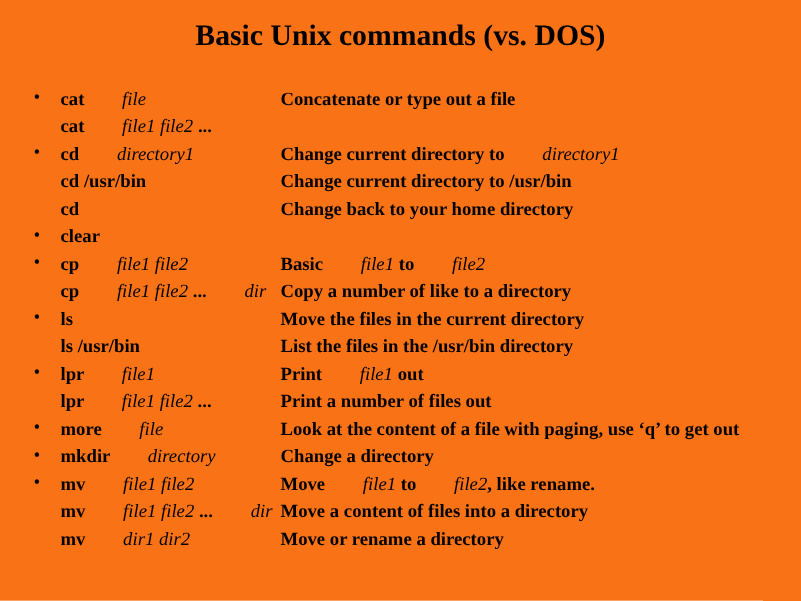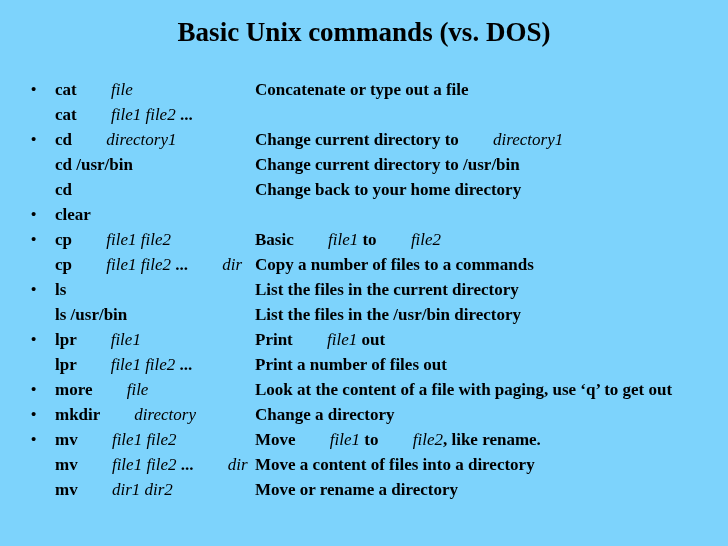--- a/index.html
+++ b/index.html
@@ -1,18 +1,18 @@
 <!DOCTYPE html>
 <html><head>
 <meta charset="utf-8">
 <style>
   * { margin: 0; padding: 0; box-sizing: border-box; }
   html, body { width: 728px; height: 546px; background: #ffffff; }
   body { font-family: "Liberation Serif", serif; color: #000000; overflow: hidden; }
-  .slide { position: relative; width: 728px; height: 546px; background: #7dd3fc; }
+  .slide { position: relative; width: 728px; height: 546px; background: #f97316; }
   .title {
     position: absolute; top: 17px; left: 0; right: 0;
     text-align: center; font-size: 27px; font-weight: bold;
     letter-spacing: 0px;
   }
   .list { position: absolute; top: 77px; left: 0; right: 0; }
   .row { position: relative; height: 25px; line-height: 25px; font-size: 17px; }
   .bullet {
     position: absolute; left: 31px; top: 0; width: 16px;
     font-weight: bold; font-size: 15px;
@@ -64,27 +64,27 @@
 
   <div class="row">
     <span class="bullet">•</span>
     <span class="cmd"><span class="bd">cp </span><span class="it">file1 file2</span></span>
     <span class="desc"><span class="bd">Basic </span><span class="it">file1</span><span class="bd"> to </span><span class="it">file2</span></span>
   </div>
 
   <div class="row">
     <span class="bullet"></span>
     <span class="cmd"><span class="bd">cp </span><span class="it">file1 file2</span><span class="bd"> ... </span><span class="it">dir</span></span>
-    <span class="desc"><span class="bd">Copy a number of files to a commands</span></span>
+    <span class="desc"><span class="bd">Copy a number of like to a directory</span></span>
   </div>
 
   <div class="row">
     <span class="bullet">•</span>
     <span class="cmd"><span class="bd">ls</span></span>
-    <span class="desc"><span class="bd">List the files in the current directory</span></span>
+    <span class="desc"><span class="bd">Move the files in the current directory</span></span>
   </div>
 
   <div class="row">
     <span class="bullet"></span>
     <span class="cmd"><span class="bd">ls /usr/bin</span></span>
     <span class="desc"><span class="bd">List the files in the /usr/bin directory</span></span>
   </div>
 
   <div class="row">
     <span class="bullet">•</span>

